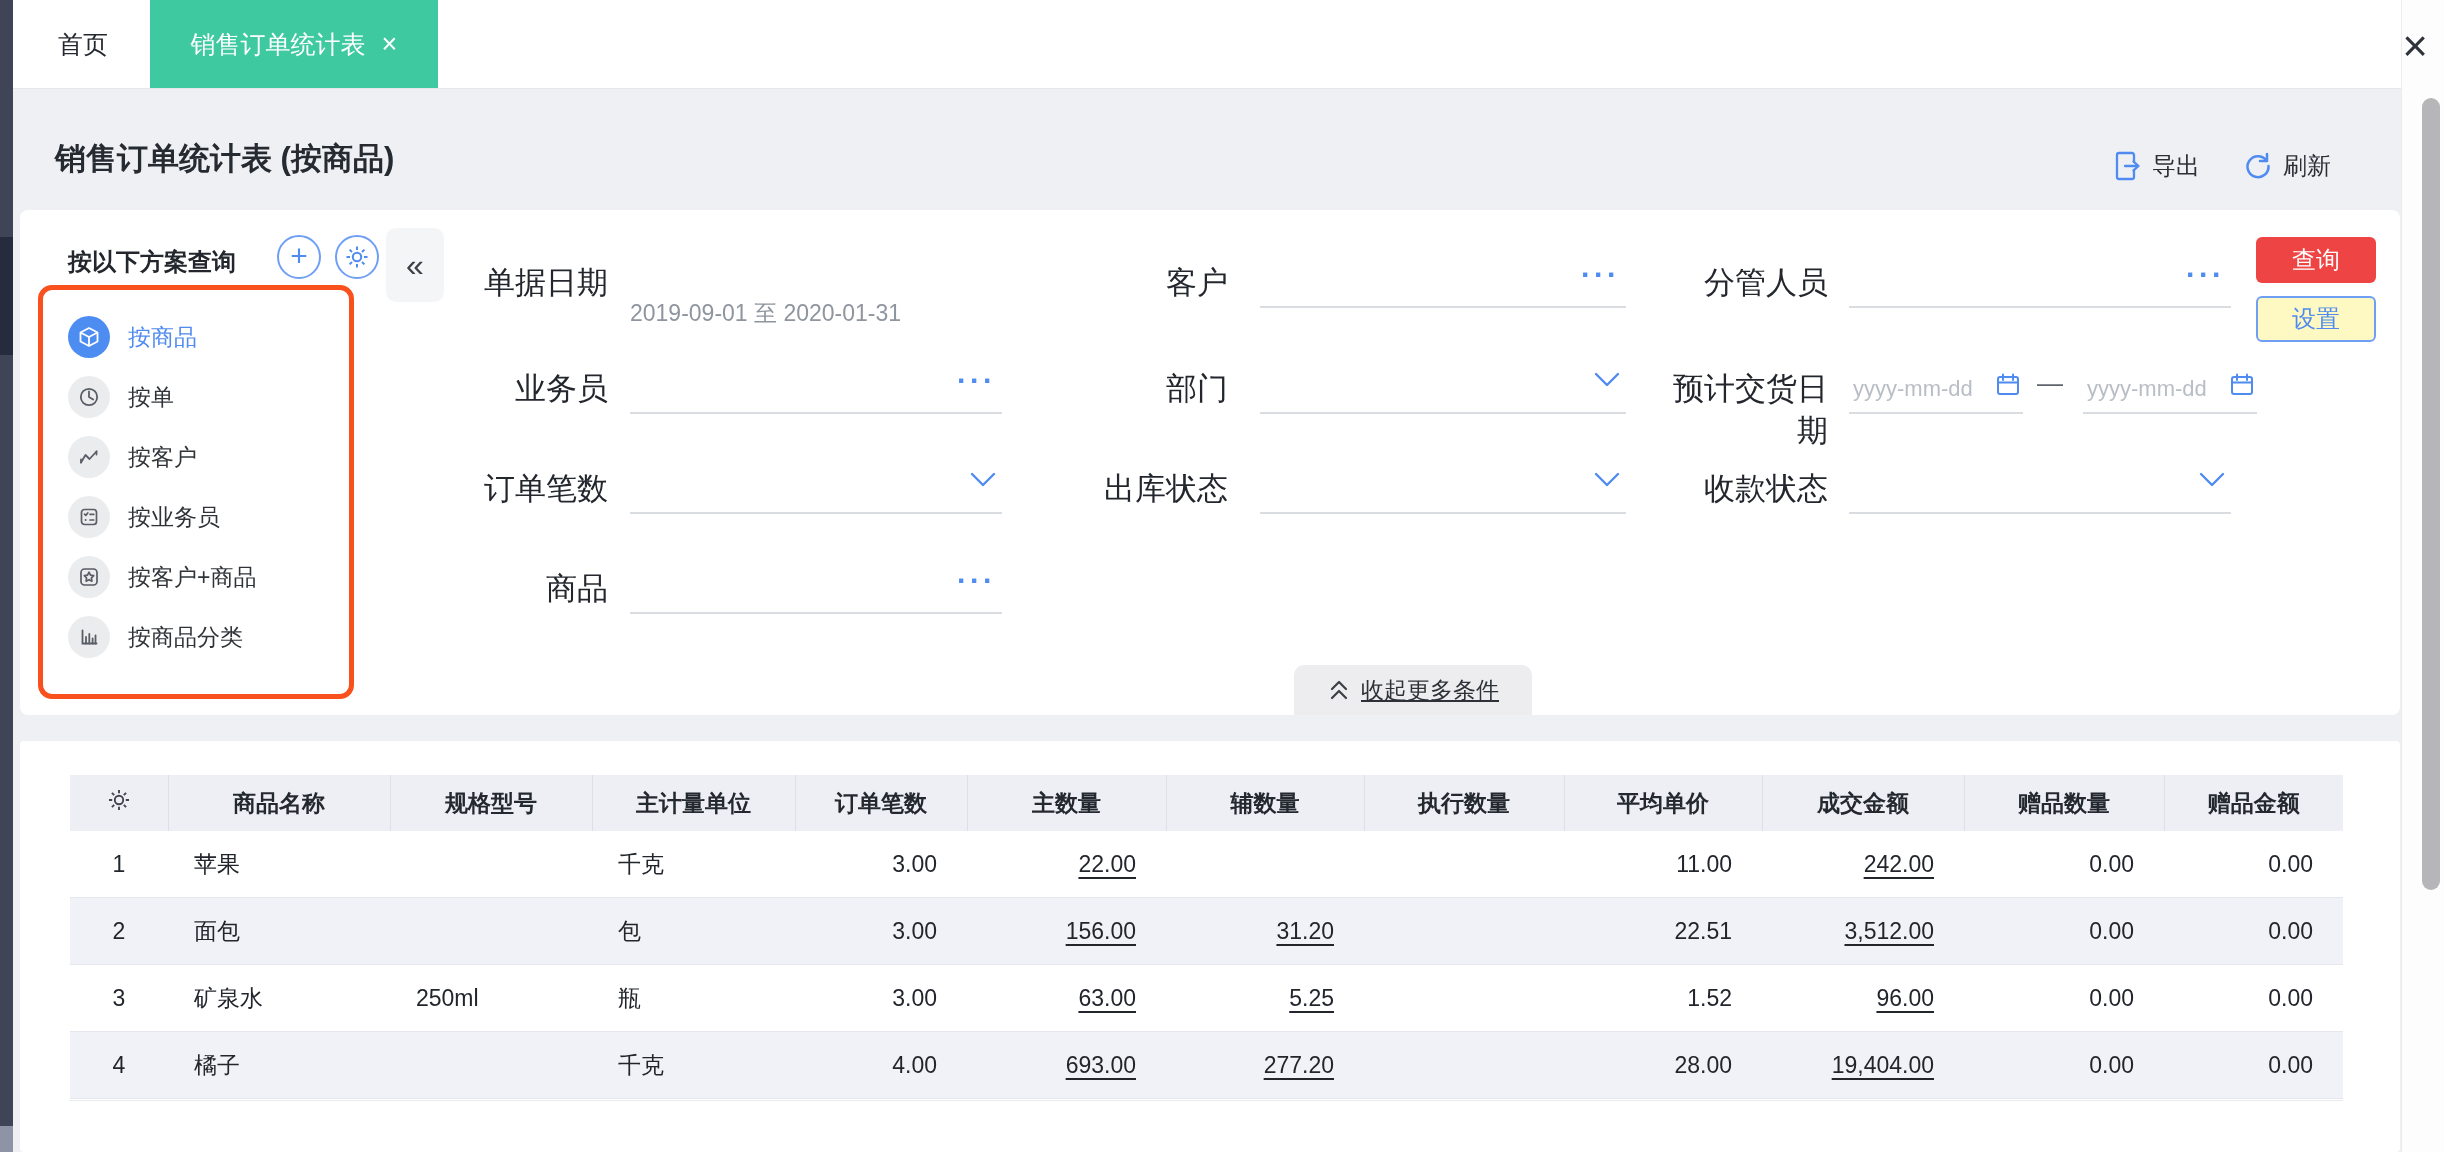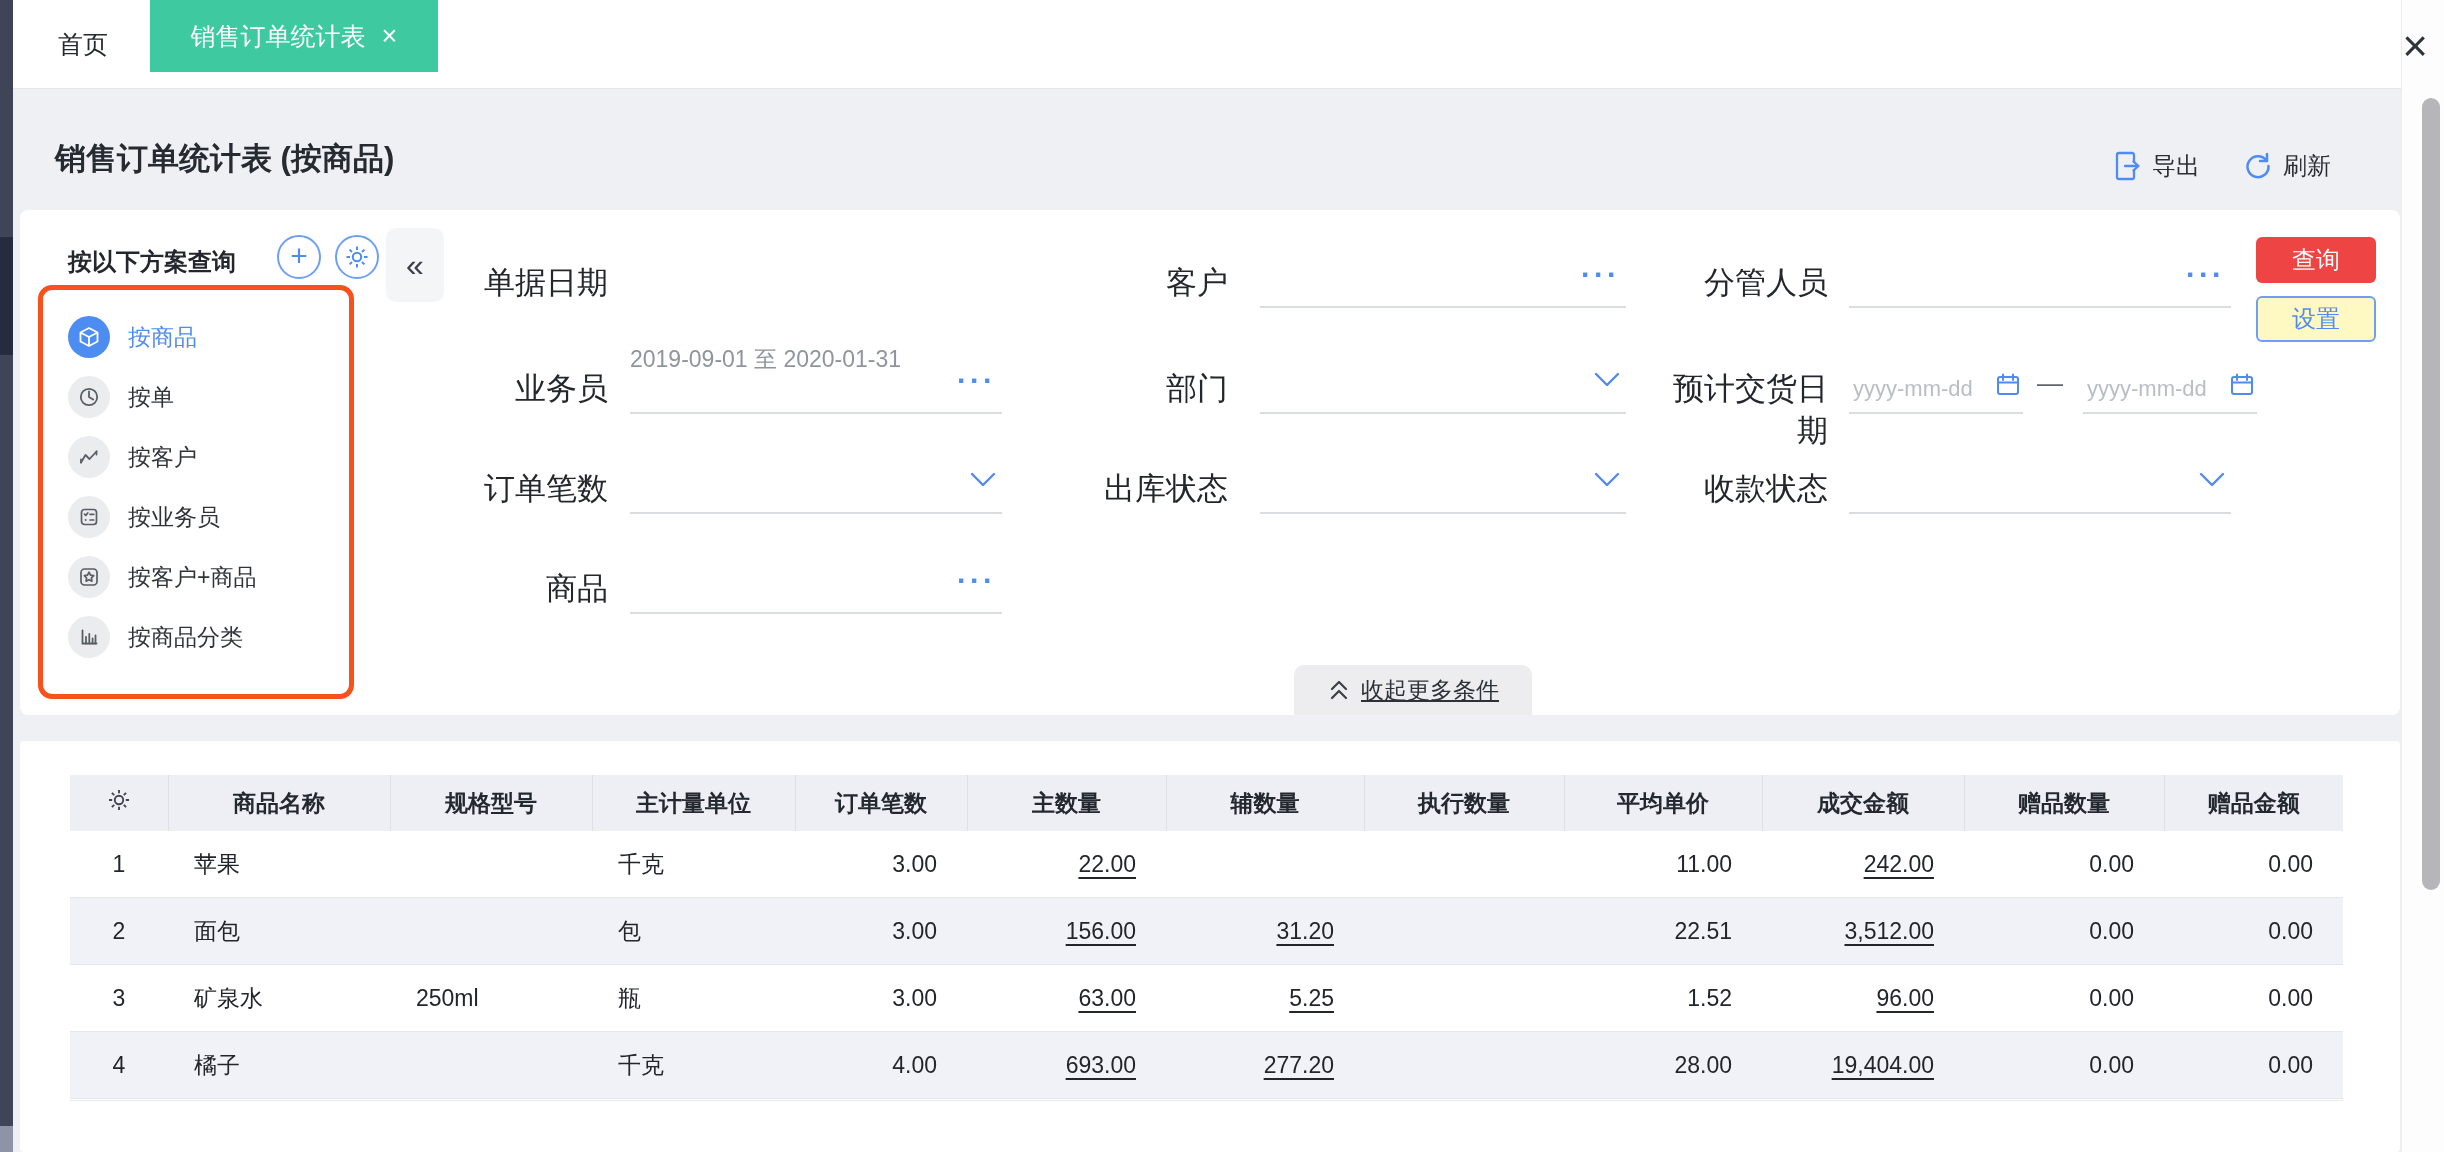--- a/index.html
+++ b/index.html
@@ -6,21 +6,21 @@
   body{width:2444px;height:1152px;position:relative;overflow:hidden;background:#eef0f4;
        font-family:"Liberation Sans","DejaVu Sans",sans-serif;color:#23272e;}
   .abs{position:absolute;}
   
   .rail{left:0;top:0;width:13px;height:1152px;background:#3f4457;}
   .rail-active{left:0;top:237px;width:13px;height:118px;background:#262b3d;}
   .rail-bottom{left:0;top:1126px;width:13px;height:26px;background:#8e93a6;}
   
   .topbar{left:13px;top:0;width:2388px;height:89px;background:#fff;border-bottom:1px solid #e7e7ea;box-sizing:border-box;}
   .tab-home{left:18px;top:0;width:104px;height:88px;display:flex;align-items:center;justify-content:center;font-size:25px;color:#23272e;cursor:pointer;}
-  .tab-active{left:137px;top:0;width:288px;height:72px;background:#3ec9a1;color:#fff;display:flex;align-items:center;justify-content:center;gap:16px;font-size:25px;cursor:pointer;}
+  .tab-active{left:137px;top:0;width:288px;height:88px;background:#3ec9a1;color:#fff;display:flex;align-items:center;justify-content:center;gap:16px;font-size:25px;cursor:pointer;}
   .tab-close{font-size:27px;line-height:1;}
   
   .right-col{left:2401px;top:0;width:43px;height:1152px;background:#fdfdfe;border-left:1px solid #ececef;box-sizing:border-box;}
   .page-close{left:2392px;top:22px;width:46px;height:48px;display:flex;align-items:center;justify-content:center;font-size:44px;color:#2f343b;cursor:pointer;}
   .scroll-thumb{left:2422px;top:98px;width:18px;height:792px;background:#b6b6b8;border-radius:9px;}
   
   .title{left:55px;top:138px;font-size:31px;font-weight:600;color:#262a31;}
   .hdr-action{top:148px;height:36px;display:flex;align-items:center;gap:10px;font-size:24px;color:#2b2f36;cursor:pointer;}
   .hdr-export{left:2112px;} .hdr-refresh{left:2243px;}
   
@@ -36,21 +36,21 @@
   .plan-ico{width:42px;height:42px;border-radius:50%;background:#ebecee;display:flex;align-items:center;justify-content:center;flex:0 0 auto;}
   .plan-ico.active{background:#4d8df2;}
   .plan-label{font-size:23px;color:#2f3338;}
   .plan-item.active .plan-label{color:#4f8bf0;}
   
   .f-label{font-size:31px;color:#23272d;text-align:right;}
   .pills{left:610px;top:40px;display:flex;gap:12px;}
   .pill{height:46px;padding:0 16px;border:2px solid #d2eee2;border-radius:24px;background:#fff;box-sizing:border-box;
         display:flex;align-items:center;font-size:22px;color:#2f3338;cursor:pointer;}
   .pill.selected{background:#3ec9a1;border-color:#3ec9a1;color:#fff;font-weight:700;}
-  .range-text{left:610px;top:88px;font-size:23px;color:#8f959e;margin-top:46px;}
+  .range-text{left:610px;top:88px;font-size:23px;color:#8f959e;}
   .u-field{border-bottom:2px solid #d9dce1;height:48px;box-sizing:border-box;cursor:text;}
   .dots{position:absolute;right:6px;top:-2px;font-size:30px;font-weight:700;color:#4f8bf0;letter-spacing:3px;cursor:pointer;}
   .chev{position:absolute;right:6px;top:6px;cursor:pointer;}
   .ph{font-size:22px;color:#b9bdc5;position:absolute;left:4px;top:10px;}
   .cal{position:absolute;right:2px;top:6px;cursor:pointer;}
   .dash-sep{font-size:26px;color:#5f646c;text-align:center;}
   .btn{width:120px;height:46px;border-radius:6px;font-size:24px;display:flex;align-items:center;justify-content:center;cursor:pointer;box-sizing:border-box;}
   .btn-query{background:#ef4444;color:#fff;}
   .btn-settings{background:#fef9c3;border:2px solid #6f9ff5;color:#4f8bf0;}
   .collapse-bar{left:1274px;top:455px;width:238px;height:50px;background:#ededef;border-radius:10px 10px 0 0;

